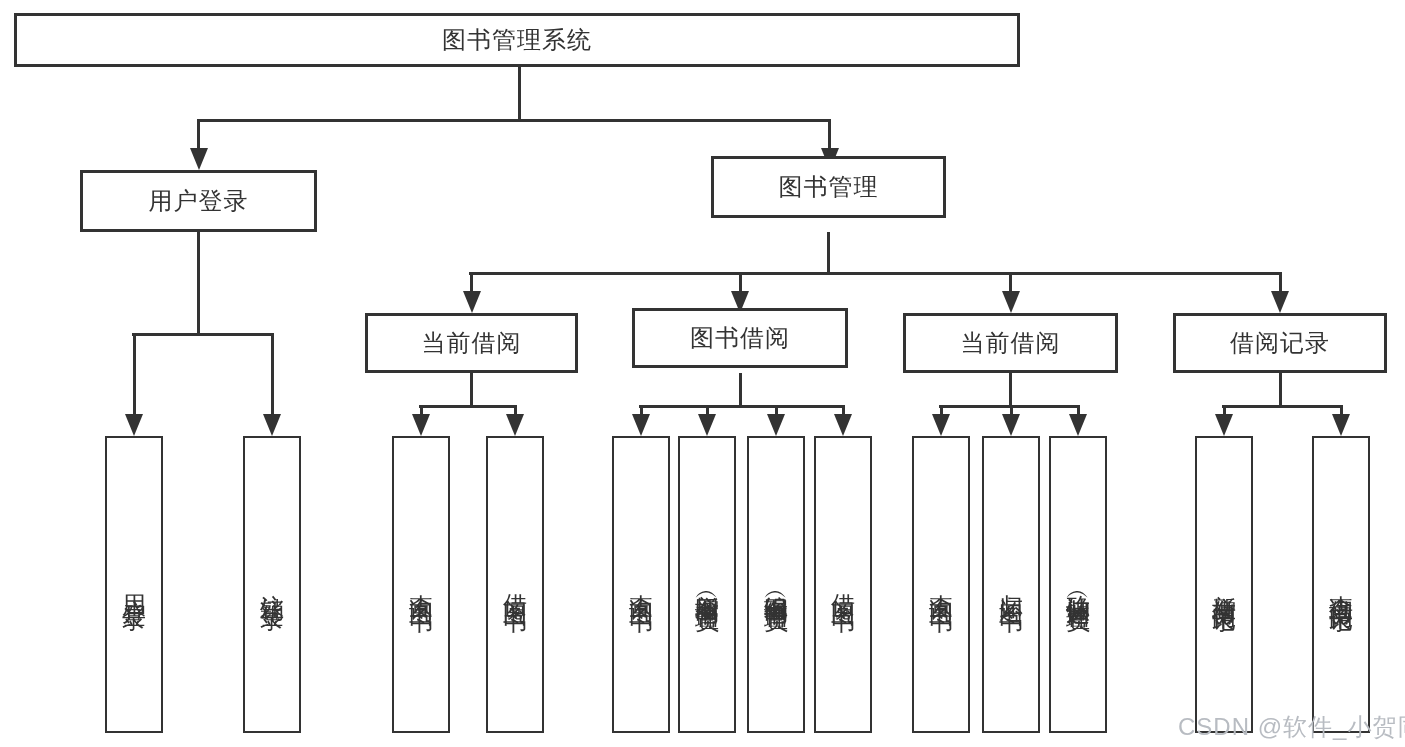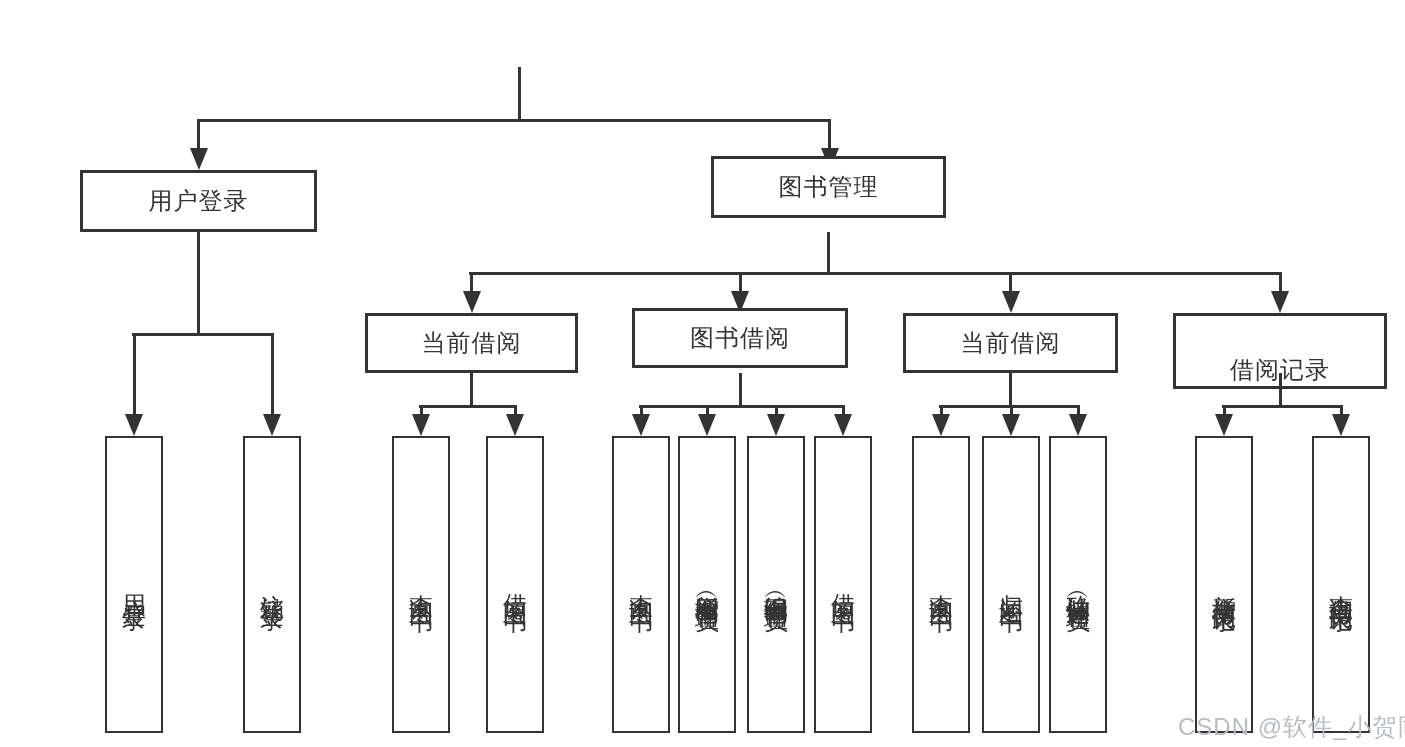--- a/index.html
+++ b/index.html
@@ -69,20 +69,23 @@
     color: #b8bcc2;
     white-space: nowrap;
     z-index: 10;
   }
 </style>
 </head>
 <body>
 
 <div id="canvas">
 
+  <div class="box" style="left:14px; top:13px; width:1006px; height:54px;">
+    <span>图书管理系统</span>
+  </div>
 
   <div class="stem" style="left:518px; top:67px; height:53px;"></div>
   <div class="bar" style="left:197px; top:119px; width:634px;"></div>
   <div class="stem" style="left:197px; top:119px; height:31px;"></div>
   <div class="arrowhead" style="left:189.5px; top:148px;"></div>
   <div class="stem" style="left:828px; top:119px; height:31px;"></div>
   <div class="arrowhead" style="left:820.5px; top:148px;"></div>
 
   <div class="box" style="left:80px; top:170px; width:237px; height:62px;">
     <span>用户登录</span>
@@ -111,21 +114,21 @@
 
   <div class="box" style="left:365px; top:313px; width:213px; height:60px;">
     <span>当前借阅</span>
   </div>
   <div class="box" style="left:632px; top:308px; width:216px; height:60px;">
     <span>图书借阅</span>
   </div>
   <div class="box" style="left:903px; top:313px; width:215px; height:60px;">
     <span>当前借阅</span>
   </div>
-  <div class="box" style="left:1173px; top:313px; width:214px; height:76px;align-items:flex-end;">
+  <div class="box" style="left:1173px; top:313px; width:214px; height:60px;">
     <span>借阅记录</span>
   </div>
 
   <div class="stem" style="left:470px; top:373px; height:35px;"></div>
   <div class="bar" style="left:419px; top:405px; width:97px;"></div>
   <div class="stem" style="left:419.5px; top:405px; height:11px;"></div>
   <div class="arrowhead" style="left:412px; top:414px;"></div>
   <div class="stem" style="left:513.5px; top:405px; height:11px;"></div>
   <div class="arrowhead" style="left:506px; top:414px;"></div>
 

